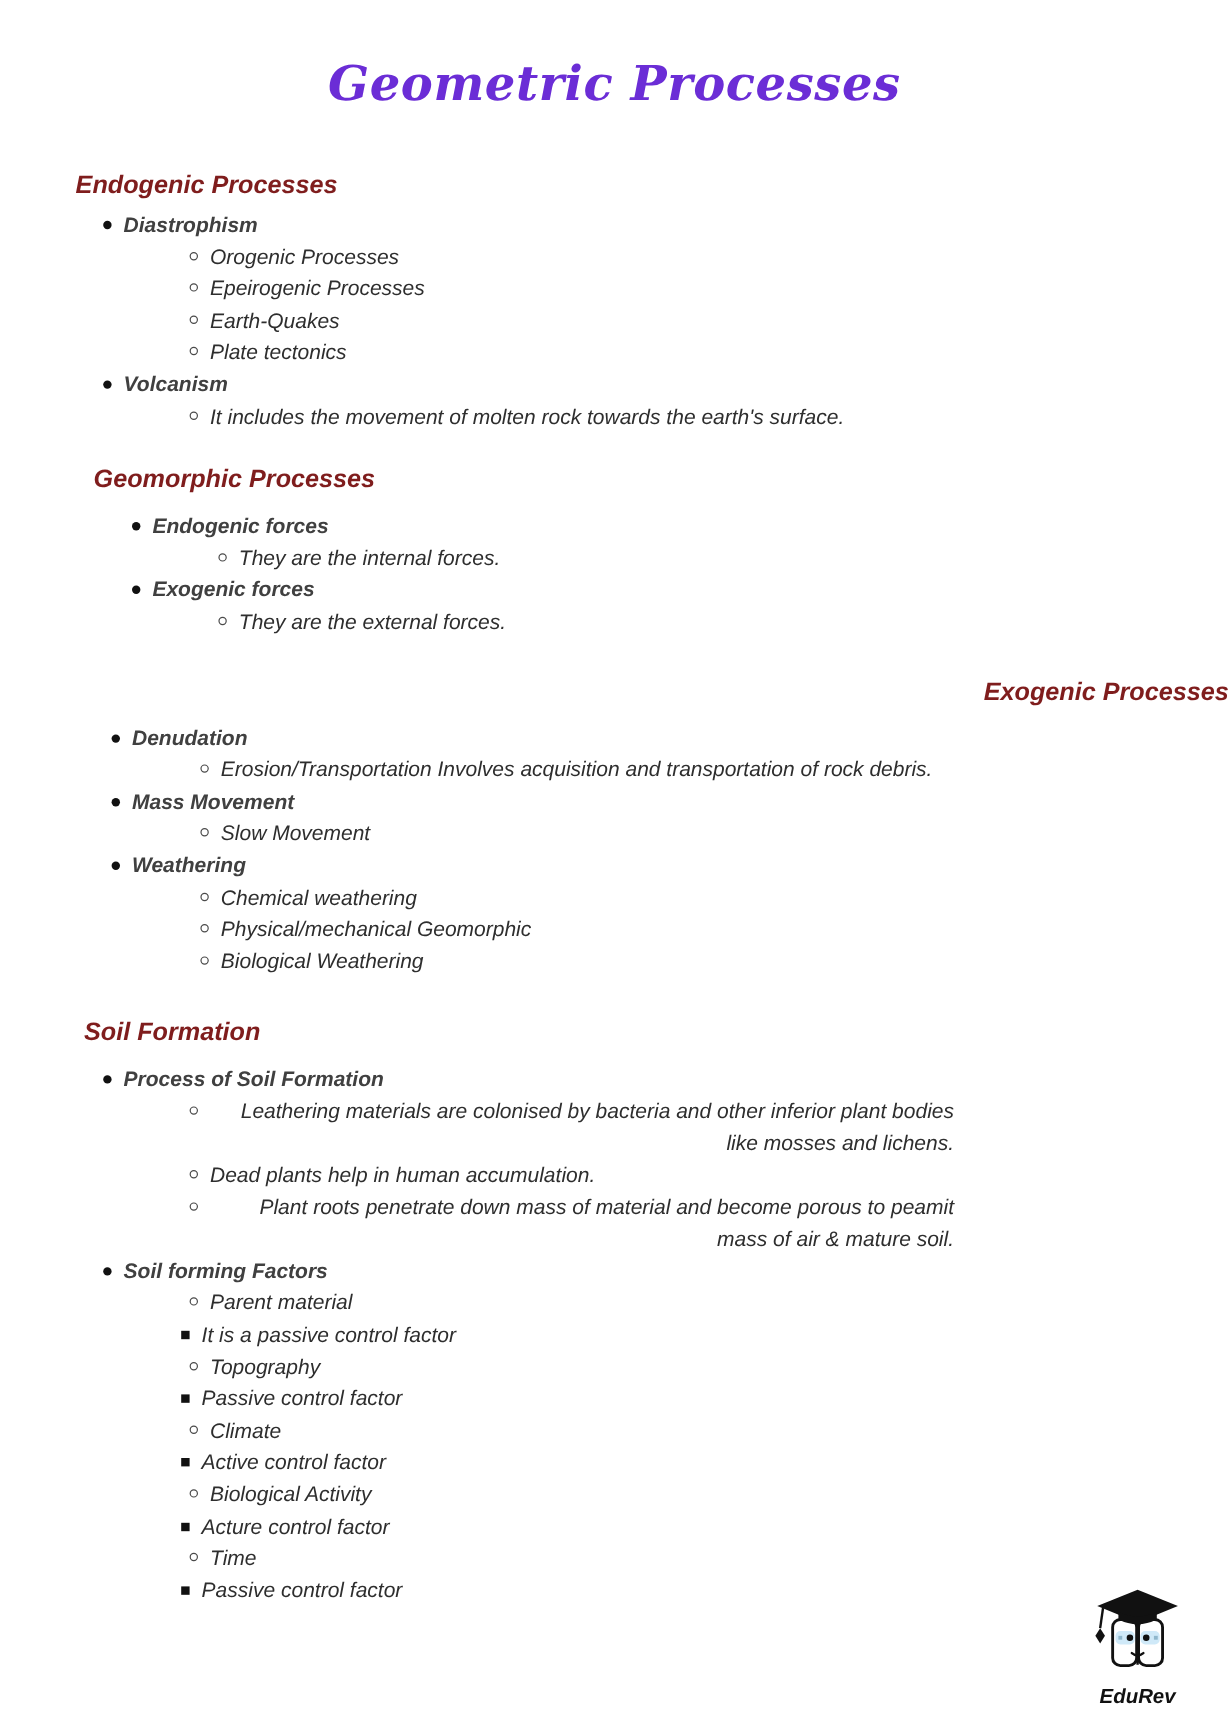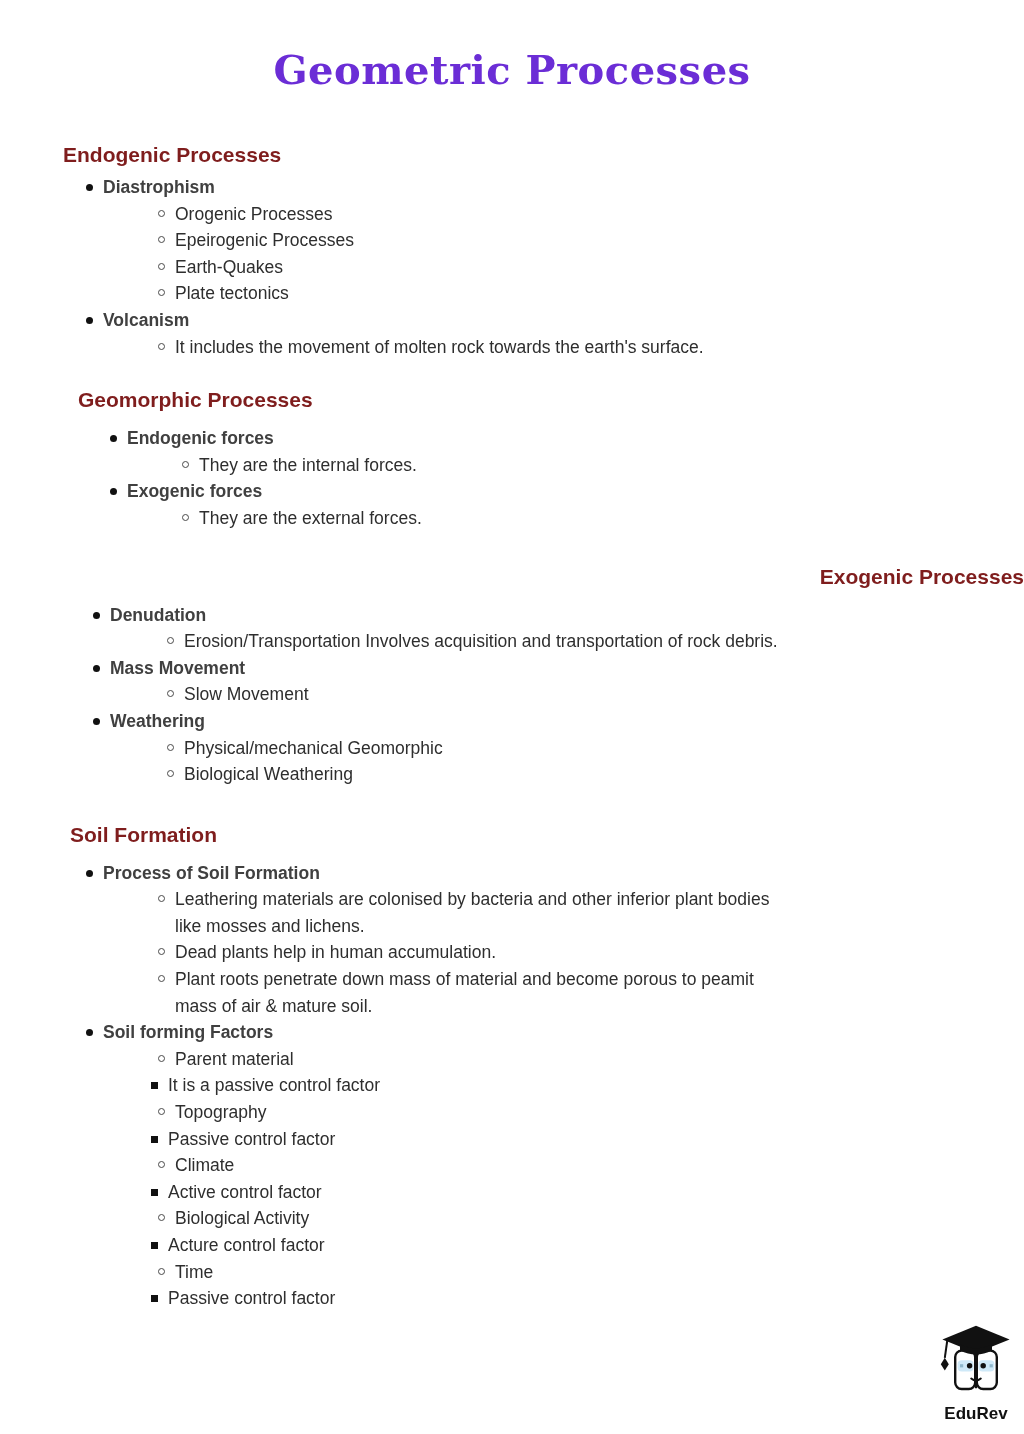--- a/index.html
+++ b/index.html
@@ -4,20 +4,21 @@
 <style>
   * { margin:0; padding:0; box-sizing:border-box; }
   html,body { background:#ffffff; }
   .page {
     position:relative;
     width:1024px; height:1434px;
     margin:0 auto;
     background:#ffffff;
     font-family:"Liberation Sans", sans-serif;
     overflow:hidden;
+    font-style:italic;
   }
   .doc-title {
     padding-top:46px;
     text-align:center;
     font-family:"DejaVu Serif", serif;
     font-weight:700;
     font-size:40px;
     letter-spacing:0.5px;
     color:#6b2dd6;
   }
@@ -48,25 +49,25 @@
     color:#2e2e2e;
   }
   .lvl1 { padding-left:var(--i1); }
   .lvl2 { padding-left:var(--i2);margin-left:40px; }
   .lvl3 { padding-left:var(--i3); }
   .marker { flex:0 0 auto; margin-right:10px; }
   .m1 { width:7px; height:7px; background:#111; border-radius:50%; margin-top:10px; }
   .m2 { width:7px; height:7px; border:1.5px solid #4a4a4a; border-radius:50%; margin-top:9px; background:transparent; }
   .m3 { width:7px; height:7px; background:#111; margin-top:10px; }
   .txt.bold { font-weight:700; color:#404040; }
-  .s4 .lvl2 .txt { max-width:620px; }
+  .s4 .lvl2 .txt { max-width:620px;text-align:right; }
 
   .logo {
     position:absolute;
-    right:0; bottom:10px;
+    right:28px; bottom:10px;
     width:96px;
     text-align:center;
   }
   .logo-text {
     display:block;
     margin-top:2px;
     font-weight:700;
     font-size:17px;
     color:#111;
   }
@@ -146,20 +147,24 @@
         <div class="item lvl2">
           <span class="marker m2"></span>
           <span class="txt">Slow Movement</span>
         </div>
         <div class="item lvl1">
           <span class="marker m1"></span>
           <span class="txt bold">Weathering</span>
         </div>
         <div class="item lvl2">
           <span class="marker m2"></span>
+          <span class="txt">Chemical weathering</span>
+        </div>
+        <div class="item lvl2">
+          <span class="marker m2"></span>
           <span class="txt">Physical/mechanical Geomorphic</span>
         </div>
         <div class="item lvl2">
           <span class="marker m2"></span>
           <span class="txt">Biological Weathering</span>
         </div>
       </section>
       <section class="section s4">
         <h2 class="heading">Soil Formation</h2>
         <div class="item lvl1">

